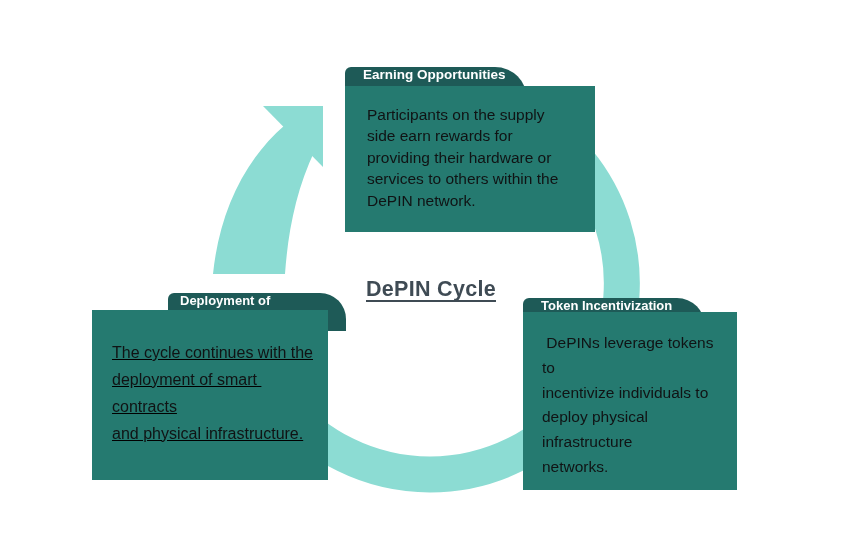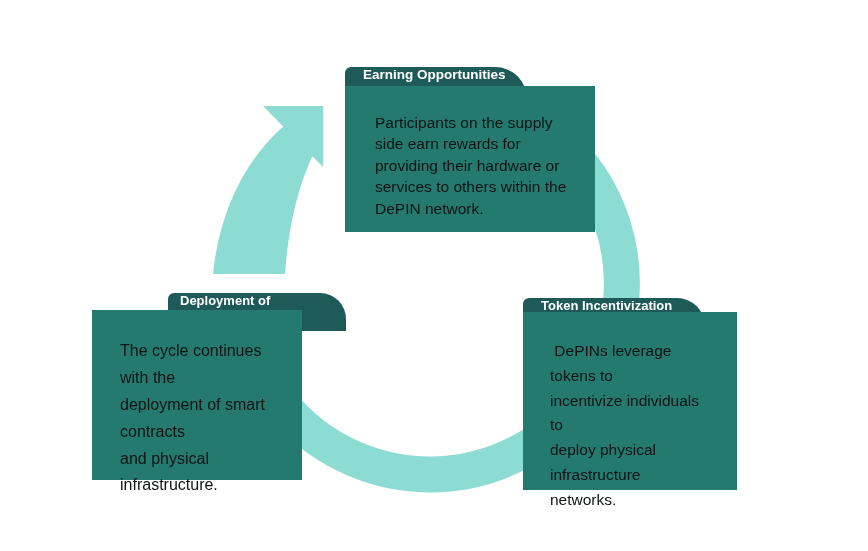--- a/index.html
+++ b/index.html
@@ -47,21 +47,21 @@
     color:var(--tab-text);
     font-weight:700;
     white-space:pre-wrap;
   }
   .nbody{
     position:absolute;
     background:var(--body);
     box-sizing:border-box;
   }
   .desc{
-    margin:15px;
+    margin:7px;
     color:var(--body-text);
     white-space:pre-wrap;
   }
 
   
   .n-earning .tab{
     left:345px;top:46px;width:182px;height:40px;
     border-radius:6px 32px 0 0;
     padding-left:18px;
   }
@@ -86,22 +86,23 @@
   .n-token .desc{font-size:15.5px;line-height:1.6;}
 
   
   .n-deploy .tab{
     left:168px;top:272px;width:178px;height:38px;
     border-radius:6px 26px 0 0;
     padding-left:12px;
   }
   .n-deploy .tab-label{font-size:13px;line-height:1.25;}
   .n-deploy .nbody{
-    left:92px;top:310px;width:210px;height:170px;
-    padding:13px 8px 0 13px;
+    left:92px;top:310px;width:236px;height:170px;
+    padding:23px 8px 0 13px;
+    text-decoration:underline;
   }
   .n-deploy .desc{font-size:16px;line-height:1.68;}
 
   
   .title{
     position:absolute;
     z-index:2;
     left:348px;top:277px;width:166px;
     margin:0;
     text-align:center;
@@ -160,14 +161,15 @@
       <span class="tab-label">Deployment of
 Hardware</span>
     </div>
     <div class="nbody">
       <p class="desc">The cycle continues with the
 deployment of smart contracts
 and physical infrastructure.</p>
     </div>
   </div>
 
+  <h1 class="title">DePIN Cycle</h1>
 
 </div>
 
 </body></html>

